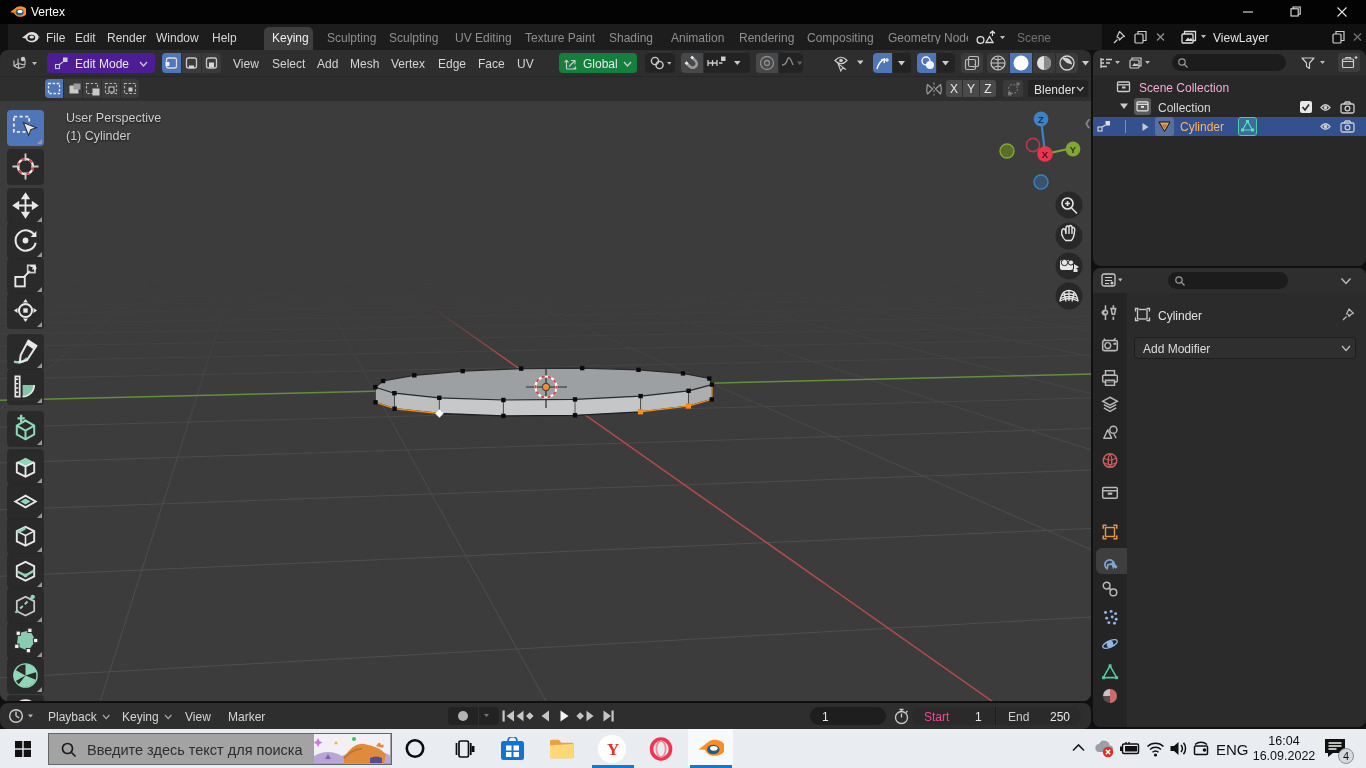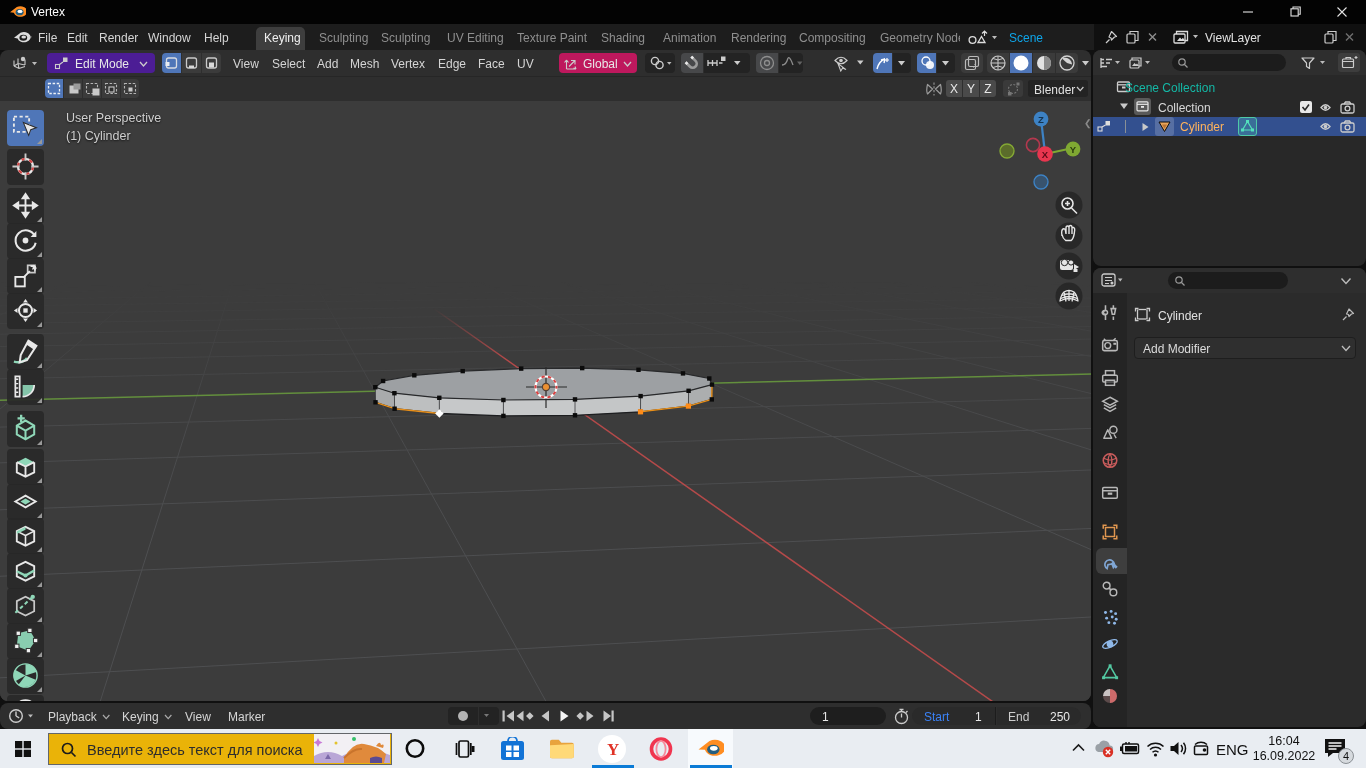--- a/index.html
+++ b/index.html
@@ -18,21 +18,21 @@
   </svg>
   <div class="abs txt" style="left:31px;top:6px;color:#ffffff">Vertex</div>
   <svg class="abs" style="left:1240px;top:6px" width="112" height="12" viewBox="0 0 112 12">
     <path d="M3 6 H13" stroke="#e4e4e4" stroke-width="1.1"></path>
     <rect x="51" y="2.8" width="7.2" height="7.2" fill="none" stroke="#e4e4e4" stroke-width="1.1"></rect>
     <path d="M53 2.8 v-1.8 h7.2 v7.2 h-1.8" fill="none" stroke="#e4e4e4" stroke-width="1.1"></path>
     <path d="M97.5 1.5 L106.5 10.5 M106.5 1.5 L97.5 10.5" stroke="#e4e4e4" stroke-width="1.1"></path>
   </svg>
 </div>
 
-<div class="abs" style="left:0;top:24px;width:1094px;height:26px;background:#1d1d1d">
+<div class="abs" style="left:8px;top:24px;width:1094px;height:26px;background:#1d1d1d">
   <svg class="abs" style="left:12px;top:6px" width="22" height="15" viewBox="0 0 22 15">
     <path d="M2 7.8 L8.5 2.8 a6.6 5.1 0 1 1 -2.9 5.6 z" fill="#dcdcdc"></path>
     <ellipse cx="11.3" cy="7.8" rx="3.9" ry="3" fill="#1d1d1d"></ellipse>
     <ellipse cx="11.7" cy="7" rx="2.3" ry="1.5" fill="#dcdcdc"></ellipse>
     <path d="M17.5 6.5 l2.4 0 l-1.2 1.7 z" fill="#9a9a9a"></path>
   </svg>
   <div class="abs txt" style="left:38px;top:8px">File</div>
   <div class="abs txt" style="left:67px;top:8px">Edit</div>
   <div class="abs txt" style="left:99px;top:8px">Render</div>
   <div class="abs txt" style="left:148px;top:8px">Window</div>
@@ -48,21 +48,21 @@
   <div class="abs txt tab" style="left:731px;top:8px">Rendering</div>
   <div class="abs txt tab" style="left:799px;top:8px">Compositing</div>
   <div class="abs txt tab" style="left:880px;top:8px;width:80px;overflow:hidden;white-space:nowrap">Geometry Nodes</div>
 
   <svg class="abs" style="left:966px;top:5px" width="36" height="17" viewBox="0 0 36 17">
     <circle cx="6.5" cy="11" r="3.4" fill="none" stroke="#ddd" stroke-width="1.3"></circle>
     <path d="M12 13.5 l3.5-6 3.5 6 z" fill="none" stroke="#ddd" stroke-width="1.3"></path>
     <path d="M16 4.5 l2.5-2.5 2.5 2.5 M18.5 2 v5" stroke="#ddd" stroke-width="1.2" fill="none"></path>
     <path d="M26 7 l5 0 -2.5 3.2 z" fill="#bbb"></path>
   </svg>
-  <div class="abs txt" style="left:1009px;top:8px;color:#0ea5e9">Scene</div>
+  <div class="abs txt" style="left:1009px;top:8px;color:#737373">Scene</div>
   <svg class="abs" style="left:1103px;top:5px" width="62" height="17" viewBox="0 0 62 17">
     <path d="M8.5 2.5 l5 5 -2 0.5 -3 3 -0.5 -2 -2 -1 z" fill="none" stroke="#cdcdcd" stroke-width="1.2" stroke-linejoin="round"></path>
     <path d="M6.5 10.5 l-3.5 3.5" stroke="#cdcdcd" stroke-width="1.2"></path>
     <rect x="24" y="5" width="8" height="9" rx="1" fill="none" stroke="#cdcdcd" stroke-width="1.2"></rect>
     <path d="M27 5 v-2.5 h8 v9 h-3" fill="none" stroke="#cdcdcd" stroke-width="1.2"></path>
     <path d="M46 4.5 l7 7 M53 4.5 l-7 7" stroke="#8d8d8d" stroke-width="1.4"></path>
   </svg>
   <svg class="abs" style="left:1171px;top:4px" width="30" height="19" viewBox="0 0 30 19">
     <rect x="3" y="6" width="11" height="9" rx="1" fill="none" stroke="#ddd" stroke-width="1.3"></rect>
     <path d="M5.5 6 v-2.5 h11 v9 h-2.5" fill="none" stroke="#ddd" stroke-width="1.3"></path>
@@ -110,21 +110,21 @@
   </svg>
   <div class="abs txt" style="left:233px;top:8px">View</div>
   <div class="abs txt" style="left:272px;top:8px">Select</div>
   <div class="abs txt" style="left:317px;top:8px">Add</div>
   <div class="abs txt" style="left:350px;top:8px">Mesh</div>
   <div class="abs txt" style="left:391px;top:8px">Vertex</div>
   <div class="abs txt" style="left:438px;top:8px">Edge</div>
   <div class="abs txt" style="left:478px;top:8px">Face</div>
   <div class="abs txt" style="left:517px;top:8px">UV</div>
 
-  <div class="abs" style="left:559px;top:3px;width:78px;height:20px;background:#be185d;border-radius:4px">
+  <div class="abs" style="left:559px;top:3px;width:78px;height:20px;background:#15803d;border-radius:4px">
     <svg class="abs" style="left:5px;top:3px" width="16" height="15" viewBox="0 0 16 15">
       <path d="M2.5 13 V4 M2.5 13 H12 M2.5 4 l-2 2.5 M2.5 4 l2 2.5 M12 13 l-2.5-1 M12 13 l-1-2.5" stroke="#ccc" stroke-width="1.1" fill="none"></path>
       <path d="M5 10.5 l6-6 m0 4 v-4 h-4" stroke="#ccc" stroke-width="1.1" fill="none"></path>
     </svg>
     <div class="abs txt" style="left:24px;top:5px;color:#e8e8e8">Global</div>
     <svg class="abs" style="left:64px;top:8px" width="10" height="6" viewBox="0 0 10 6">
         <path d="M1 1 l3.5 4 3.5-4" fill="none" stroke="#ccc" stroke-width="1.3"></path>
       </svg>
   </div>
 
@@ -527,21 +527,21 @@
     <rect x="1.5" y="4" width="11" height="8.5" rx="1" fill="none" stroke="#ccc" stroke-width="1.2"></rect>
     <path d="M1.5 6.5 h11 M5 4 v-1.5 h4.5 v1.5" stroke="#ccc" stroke-width="1.2" fill="none"></path>
     <path d="M13.5 2.5 h3 M15 1 v3" stroke="#ccc" stroke-width="1.2"></path>
   </svg>
 
   <svg class="abs" style="left:23px;top:30px" width="16" height="14" viewBox="0 0 16 14">
     <rect x="1.5" y="2" width="12" height="9.5" rx="1" fill="none" stroke="#ccc" stroke-width="1.3"></rect>
     <path d="M1.5 4.8 h12" stroke="#ccc" stroke-width="1.3"></path>
       <rect x="6" y="6.5" width="3.5" height="2" fill="#ccc"></rect>
   </svg>
-  <div class="abs txt" style="left:32px;top:32px;color:#14b8a6">Scene Collection</div>
+  <div class="abs txt" style="left:46px;top:32px;color:#f9a8d4">Scene Collection</div>
   <svg class="abs" style="left:26px;top:52px" width="10" height="8" viewBox="0 0 10 8">
       <path d="M1 1.5 h8 l-4 5.5 z" fill="#c9c9c9"></path>
     </svg>
   <div class="abs" style="left:41px;top:48px;width:17px;height:17px;background:#595959;border-radius:3px"></div>
   <svg class="abs" style="left:43px;top:50px" width="13" height="13" viewBox="0 0 13 13">
     <rect x="1" y="1.8" width="11" height="9" rx="1" fill="none" stroke="#e8e8e8" stroke-width="1.2"></rect>
     <path d="M1 4.3 h11" stroke="#e8e8e8" stroke-width="1.2"></path>
       <rect x="5" y="6" width="3" height="1.8" fill="#e8e8e8"></rect>
   </svg>
   <div class="abs txt" style="left:65px;top:52px;color:#d8d8d8">Collection</div>
@@ -732,34 +732,34 @@
     </g>
   </svg>
   <div class="abs" style="left:810px;top:4px;width:76px;height:18px;background:#1e1e1e;border-radius:9px"></div>
   <div class="abs txt" style="left:822px;top:8px;color:#e8e8e8">1</div>
   <svg class="abs" style="left:893px;top:5px" width="17" height="17" viewBox="0 0 17 17">
     <circle cx="8.5" cy="9.5" r="6" fill="none" stroke="#ccc" stroke-width="1.3"></circle>
     <path d="M8.5 9.5 L8.5 5.5 M6.5 1.5 h4 M8.5 1.5 v2 M13 4.5 l1.5-1.5" stroke="#ccc" stroke-width="1.3" fill="none"></path>
   </svg>
   <div class="abs" style="left:912px;top:4px;width:84px;height:18px;background:#2a2a2a;border-radius:9px 0 0 9px;border-right:1px solid #1c1c1c"></div>
   <div class="abs" style="left:997px;top:4px;width:84px;height:18px;background:#2a2a2a;border-radius:0 9px 9px 0"></div>
-  <div class="abs txt" style="left:924px;top:8px;color:#3b82f6">Start</div>
+  <div class="abs txt" style="left:924px;top:8px;color:#ec4899">Start</div>
   <div class="abs txt" style="left:975px;top:8px;color:#e8e8e8">1</div>
   <div class="abs txt" style="left:1008px;top:8px;color:#cdcdcd">End</div>
   <div class="abs txt" style="left:1050px;top:8px;color:#e8e8e8">250</div>
 </div>
 
 <div class="abs" style="left:0;top:729px;width:1366px;height:39px;background:#e9edf2">
   <svg class="abs" style="left:15px;top:12px" width="16" height="16" viewBox="0 0 16 16">
     <rect x="0" y="0" width="7.3" height="7.3" fill="#111"></rect>
       <rect x="8.7" y="0" width="7.3" height="7.3" fill="#111"></rect>
     <rect x="0" y="8.7" width="7.3" height="7.3" fill="#111"></rect>
       <rect x="8.7" y="8.7" width="7.3" height="7.3" fill="#111"></rect>
   </svg>
-  <div class="abs" style="left:48px;top:4px;width:344px;height:32px;background:#eab308;border:1.5px solid #63666a">
+  <div class="abs" style="left:48px;top:4px;width:344px;height:32px;background:#a3a3a3;border:1.5px solid #63666a">
     <svg class="abs" style="left:12px;top:8px" width="16" height="16" viewBox="0 0 16 16">
       <circle cx="6.5" cy="6.5" r="5" fill="none" stroke="#1b1b1b" stroke-width="1.7"></circle>
       <path d="M10.5 10.5 l4 4" stroke="#1b1b1b" stroke-width="1.7"></path>
     </svg>
     <div class="abs" style="left:38px;top:8px;font-size:14.5px;color:#2d2d2d">Введите здесь текст для поиска</div>
 
     <svg class="abs" style="left:265px;top:0px" width="76" height="29" viewBox="0 0 76 29">
       <rect x="0" y="0" width="76" height="29" fill="#f2f0f4"></rect>
       <path d="M0 22 q14-8 28 0 q16-9 30 0 q10-5 18-1 l0 8 -76 0 z" fill="#b9a6d6"></path>
       <path d="M30 24 q9-16 20-14 q14 2 22 10 l-2 9 -40 0 z" fill="#e08a3c"></path>

